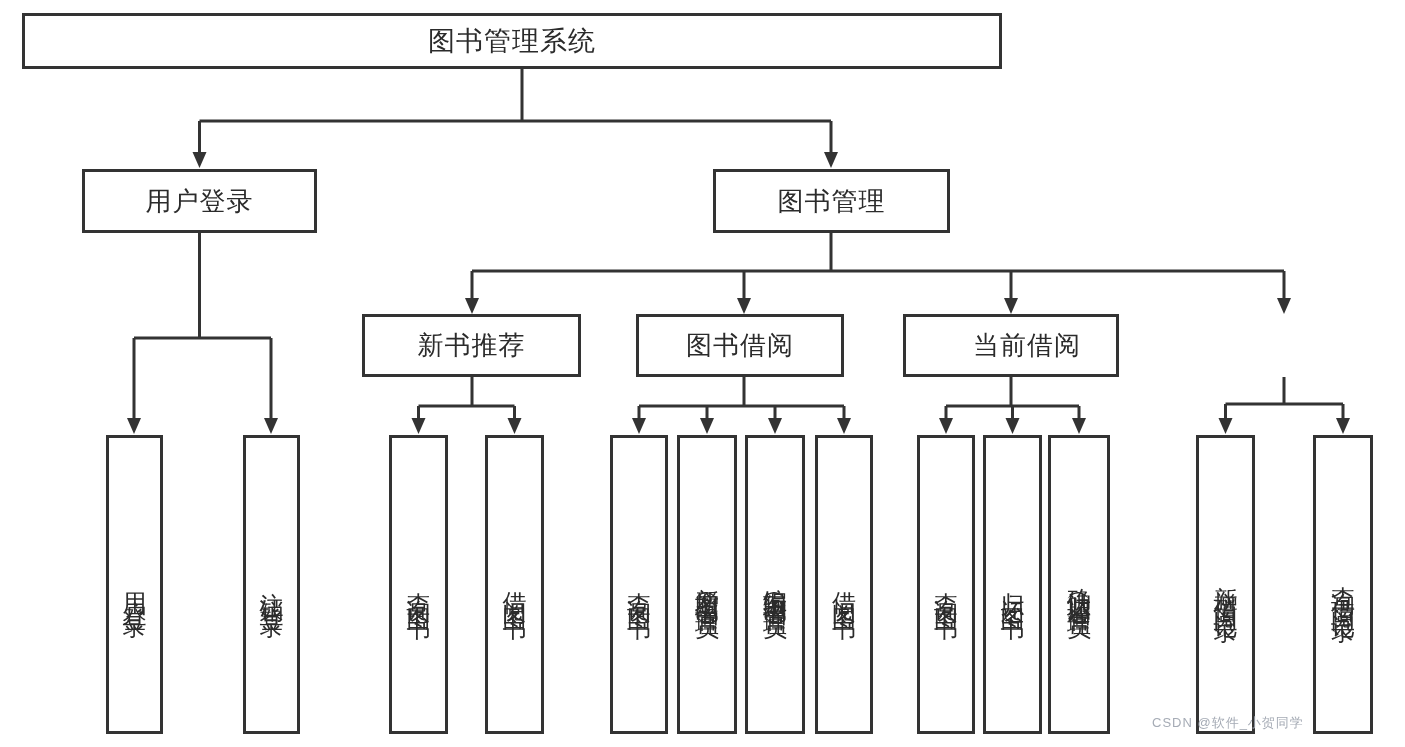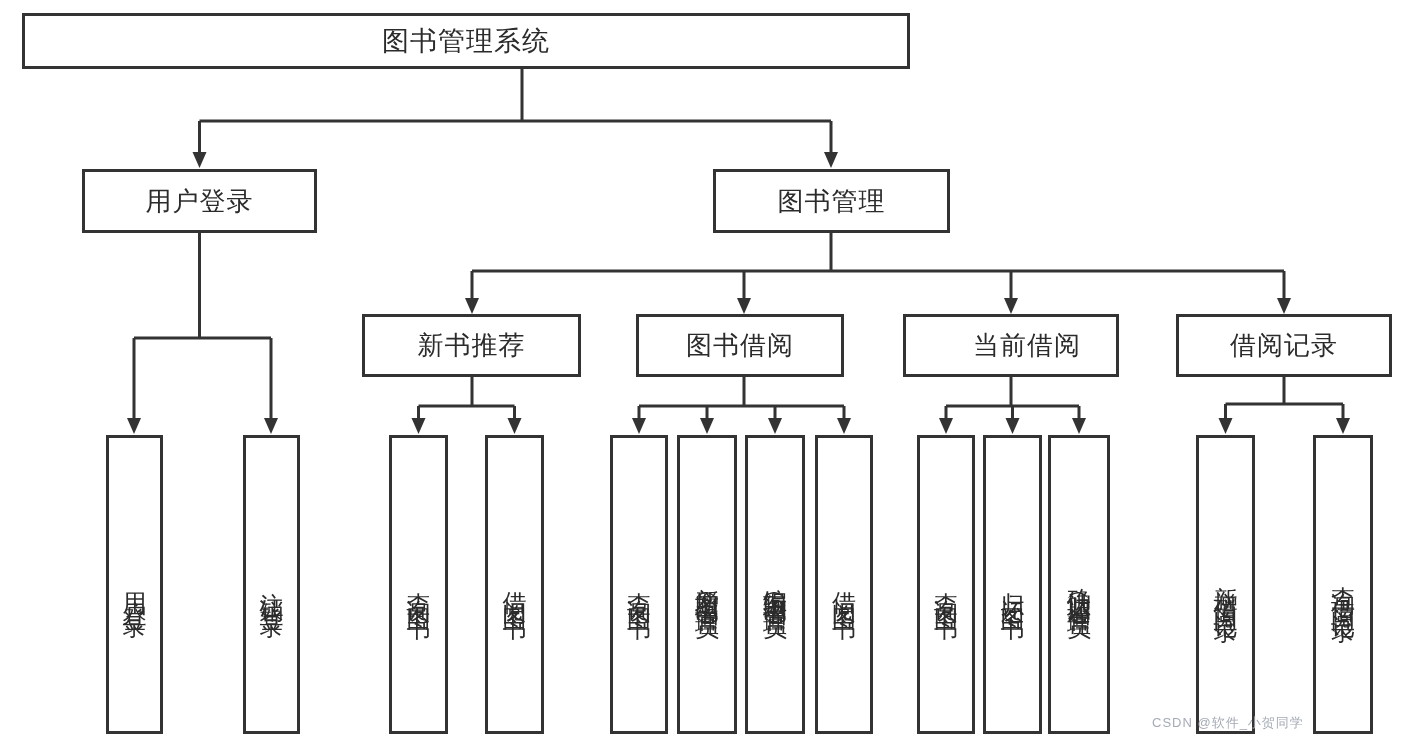--- a/index.html
+++ b/index.html
@@ -108,42 +108,39 @@
       <polygon points="1005.5,418 1019.5,418 1012.5,434"></polygon>
       <polygon points="1072,418 1086,418 1079,434"></polygon>
     </g>
     <g>
       <path d="M1284 377 L1284 404 M1225.5 404 L1343 404 M1225.5 404 L1225.5 420 M1343 404 L1343 420"></path>
       <polygon points="1218.5,418 1232.5,418 1225.5,434"></polygon>
       <polygon points="1336,418 1350,418 1343,434"></polygon>
     </g>
   </svg>
 
-  <div class="hbox root" style="left:22px; top:13px; width:888px; height:56px;justify-content:center;">
+  <div class="hbox root" style="left:22px; top:13px; width:980px; height:56px;justify-content:center;">
     <span>图书管理系统</span>
   </div>
 
   <div class="hbox" style="left:82px; top:169px; width:235px; height:64px;">
     <span>用户登录</span>
   </div>
   <div class="hbox" style="left:362px; top:314px; width:219px; height:63px;">
     <span>新书推荐</span>
   </div>
 
   <div class="hbox" style="left:713px; top:169px; width:237px; height:64px;">
     <span>图书管理</span>
   </div>
   <div class="hbox" style="left:636px; top:314px; width:208px; height:63px;">
     <span>图书借阅</span>
   </div>
   <div class="hbox" style="left:903px; top:314px; width:216px; height:63px;padding-left:32px;">
     <span>当前借阅</span>
-  </div>
-  <div class="hbox" style="left:1176px; top:314px; width:216px; height:63px;">
-    <span>借阅记录</span>
   </div>
 
   <div class="vbox" style="left:106px; width:57px;">
     <span class="vtext vs4">用户登录</span>
   </div>
   <div class="vbox" style="left:243px; width:57px;">
     <span class="vtext vs4">注销登录</span>
   </div>
 
   <div class="vbox" style="left:389px; width:59px;">

